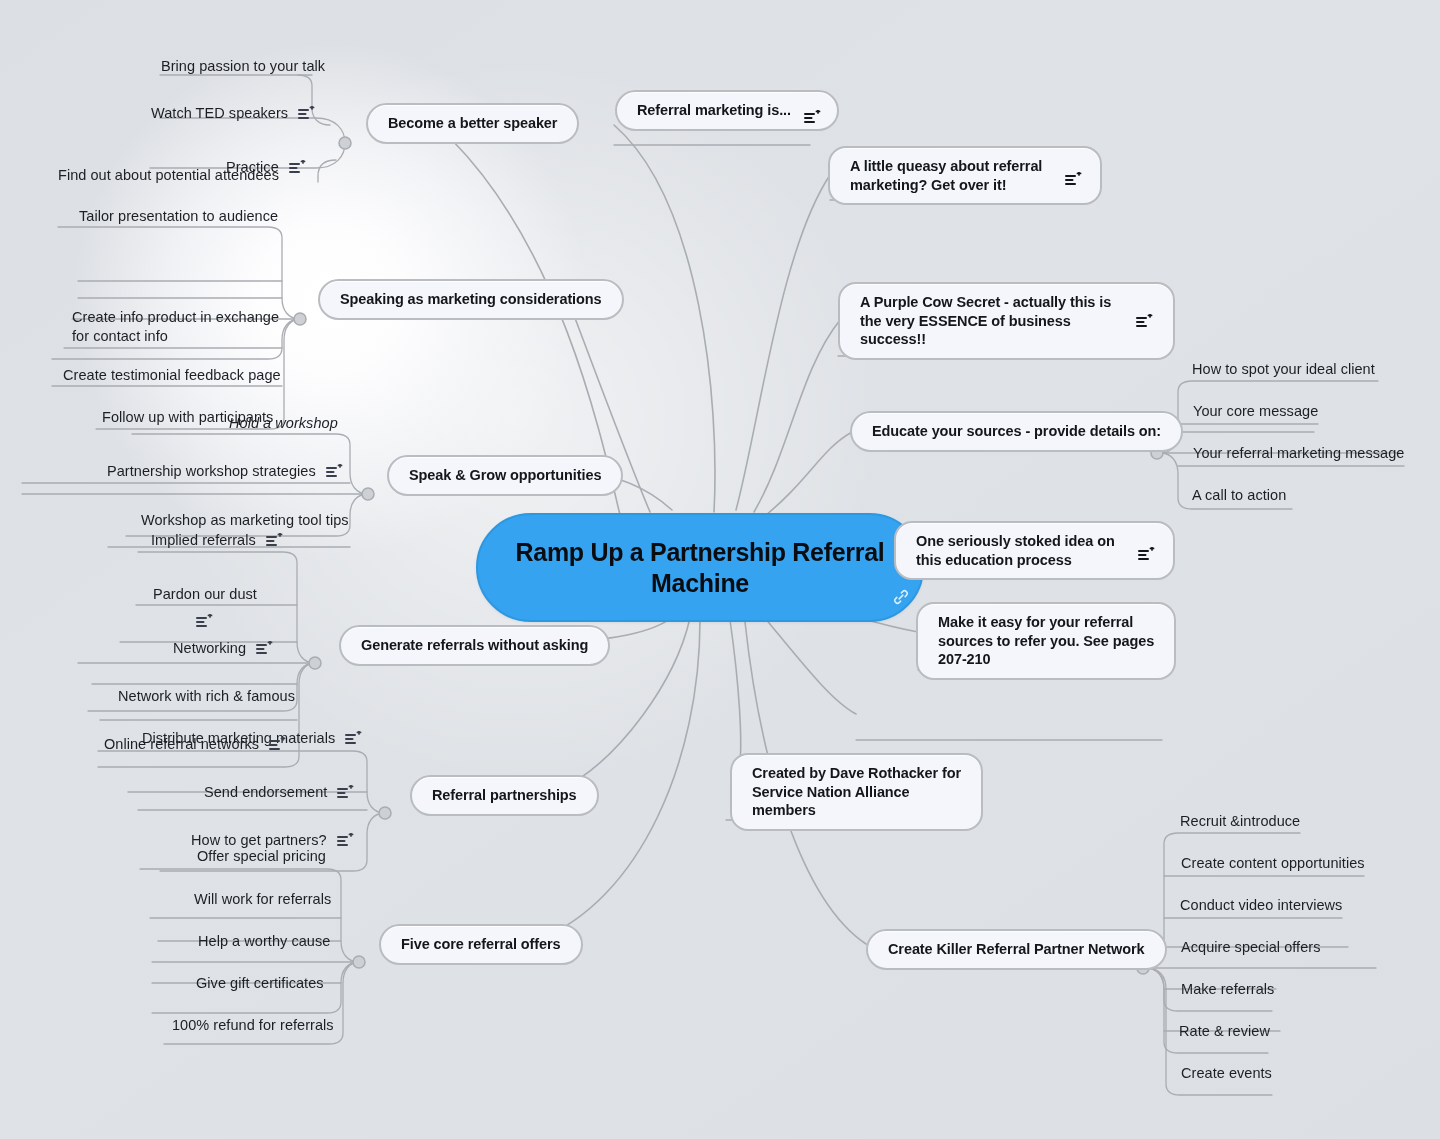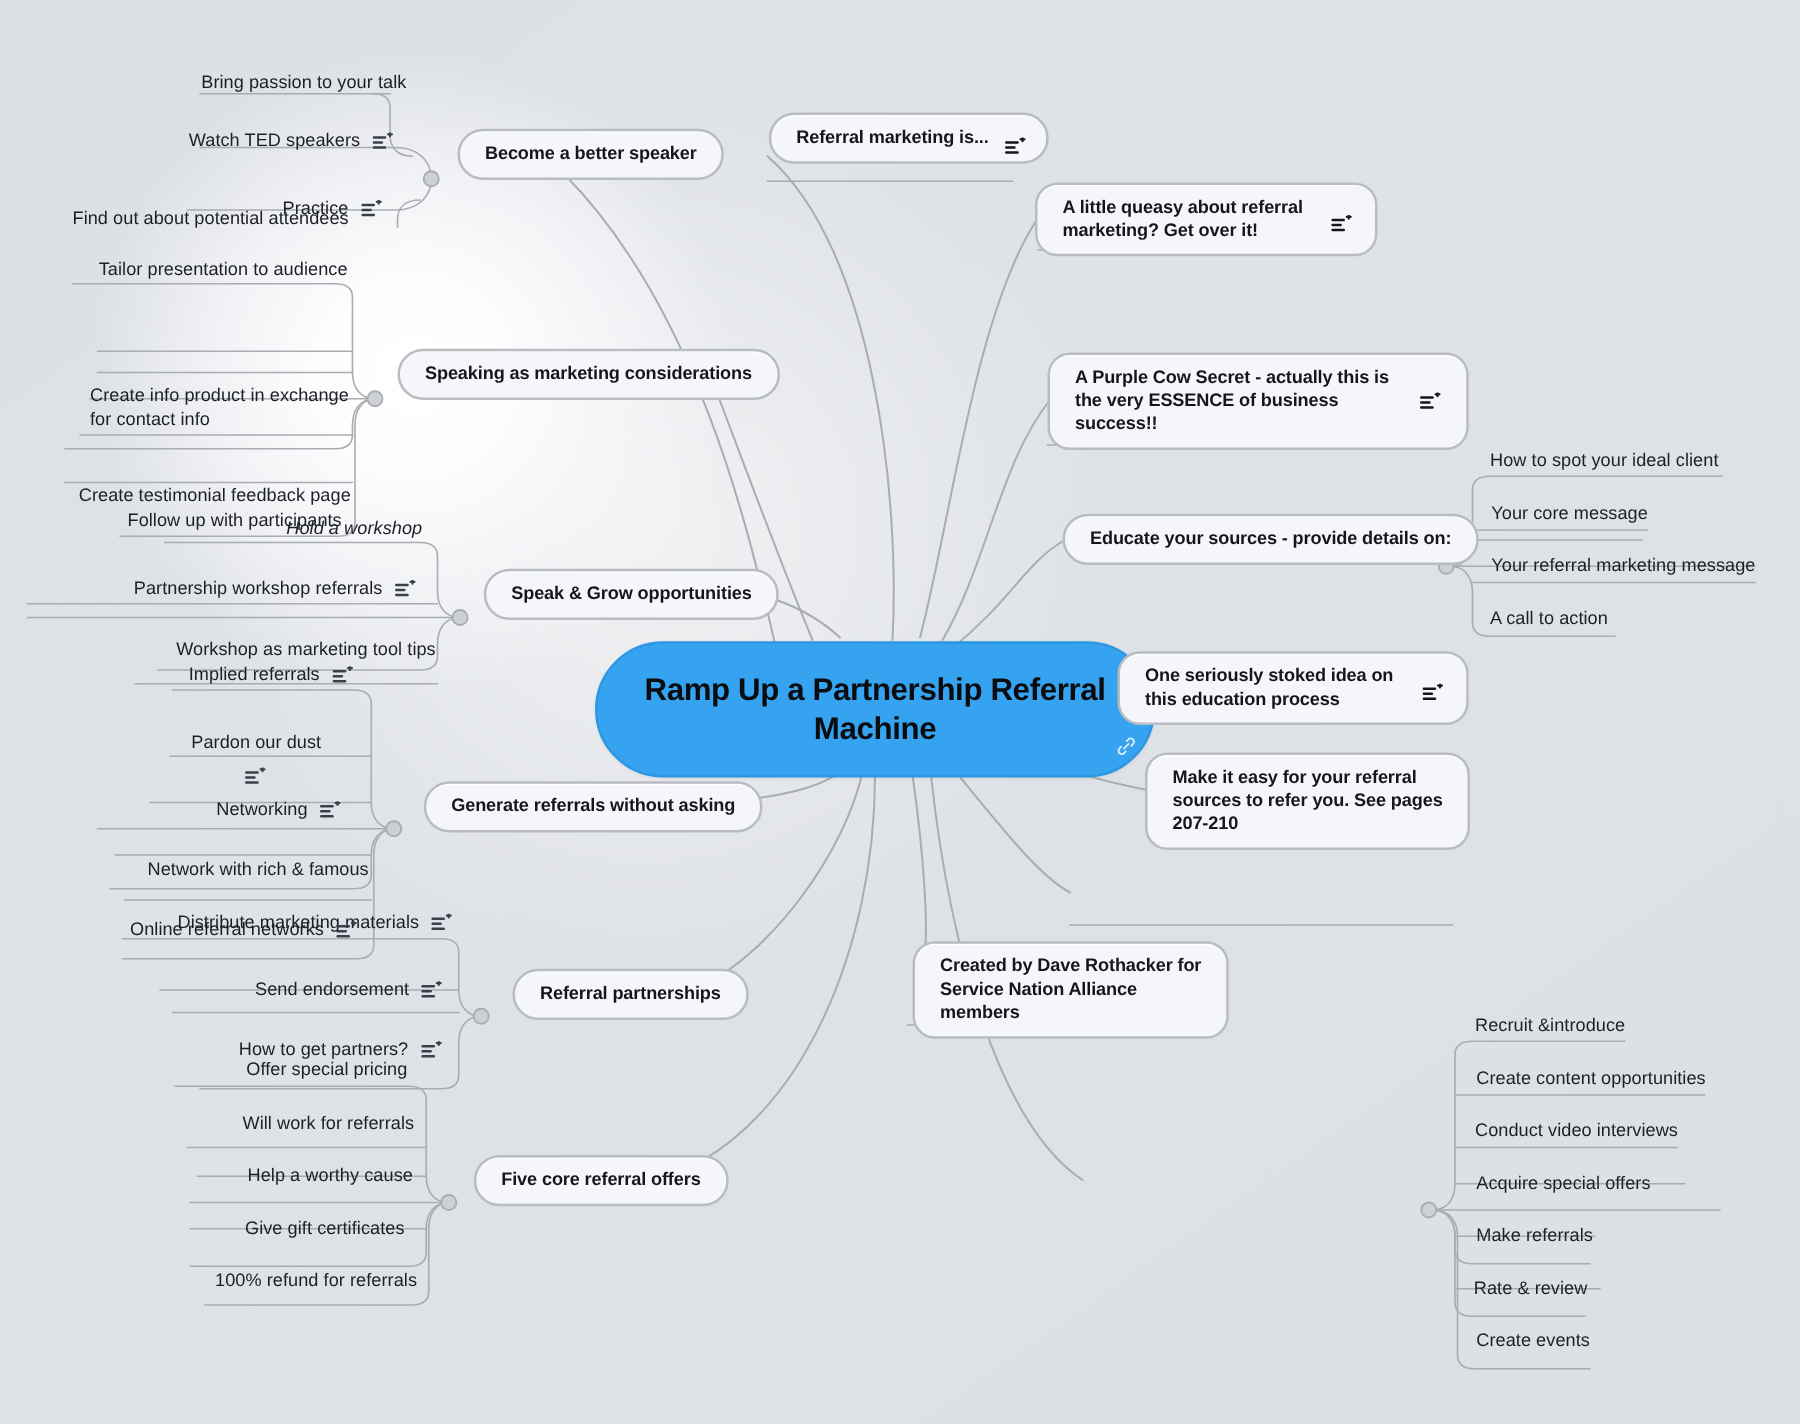--- a/index.html
+++ b/index.html
@@ -275,34 +275,34 @@
   <div class="node" style="left:79px; top:207px;">
     <div class="leaf">Tailor presentation to audience</div>
   </div>
 
 
   <div class="node" style="left:72px; top:308px;">
     <div class="leaf">Create info product in exchange
 for contact info</div>
   </div>
 
-  <div class="node" style="left:63px; top:388px;">
+  <div class="node" style="left:63px; top:366px;">
     <div class="leaf">Create testimonial feedback page</div>
   </div>
 
   <div class="node" style="left:102px; top:408px;">
     <div class="leaf">Follow up with participants</div>
   </div>
 
   <div class="node" style="left:229px; top:414px;font-style:italic;">
     <div class="leaf">Hold a workshop</div>
   </div>
 
   <div class="node" style="left:107px; top:462px;">
-    <div class="leaf">Partnership workshop referrals</div>
+    <div class="leaf">Partnership workshop strategies</div>
     <svg class="note-icon" width="17" height="15" viewBox="0 0 17 15">
       <rect x="0" y="3" width="11" height="2" rx="1" fill="#3a3f4c"></rect>
       <rect x="0" y="7" width="8.5" height="2" rx="1" fill="#3a3f4c"></rect>
       <rect x="0" y="11" width="11" height="2" rx="1" fill="#3a3f4c"></rect>
       <rect x="11.6" y="0.6" width="4.8" height="1.7" rx="0.85" fill="#3a3f4c"></rect>
       <rect x="13.15" y="-0.95" width="1.7" height="4.8" rx="0.85" fill="#3a3f4c"></rect>
     </svg>
   </div>
 
   <div class="node" style="left:141px; top:511px;">
@@ -468,20 +468,23 @@
 207-210</div>
   </div>
 
 
   <div class="node" style="left:730px; top:753px;">
     <div class="pill multiline">Created by Dave Rothacker for
 Service Nation Alliance
 members</div>
   </div>
 
+  <div class="node" style="left:866px; top:929px;">
+    <div class="pill">Create Killer Referral Partner Network</div>
+  </div>
 
   <div class="node" style="left:1192px; top:360px;">
     <div class="leaf">How to spot your ideal client</div>
   </div>
 
   <div class="node" style="left:1193px; top:402px;">
     <div class="leaf">Your core message</div>
   </div>
 
   <div class="node" style="left:1193px; top:444px;">

